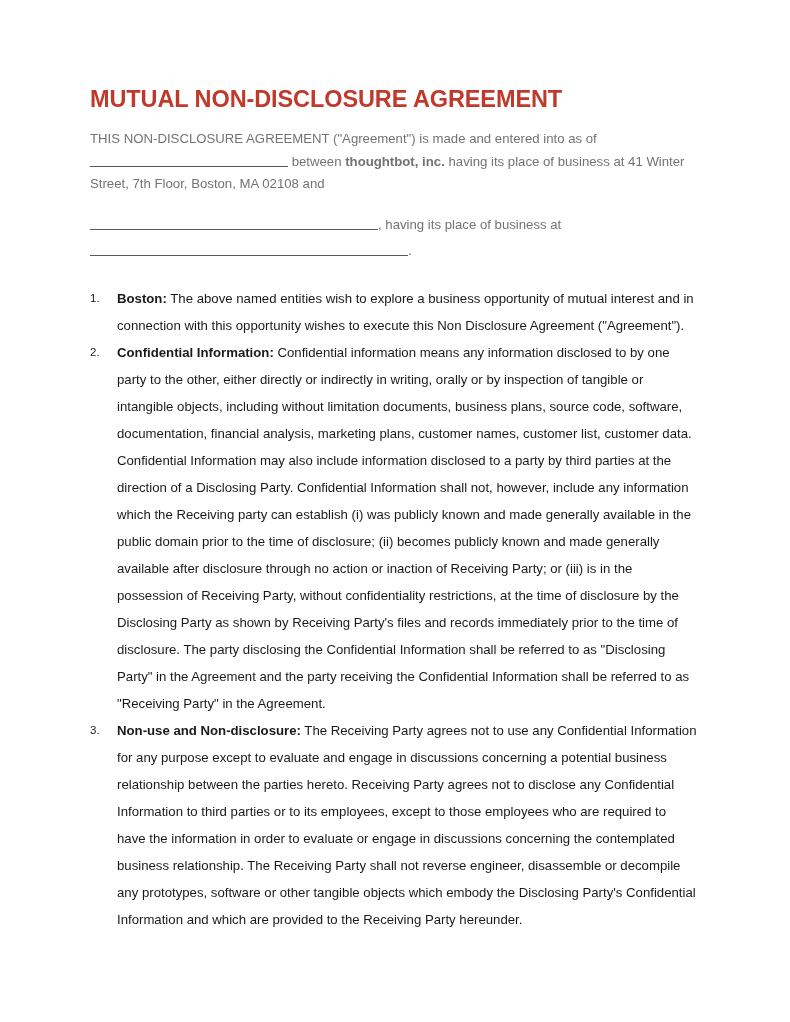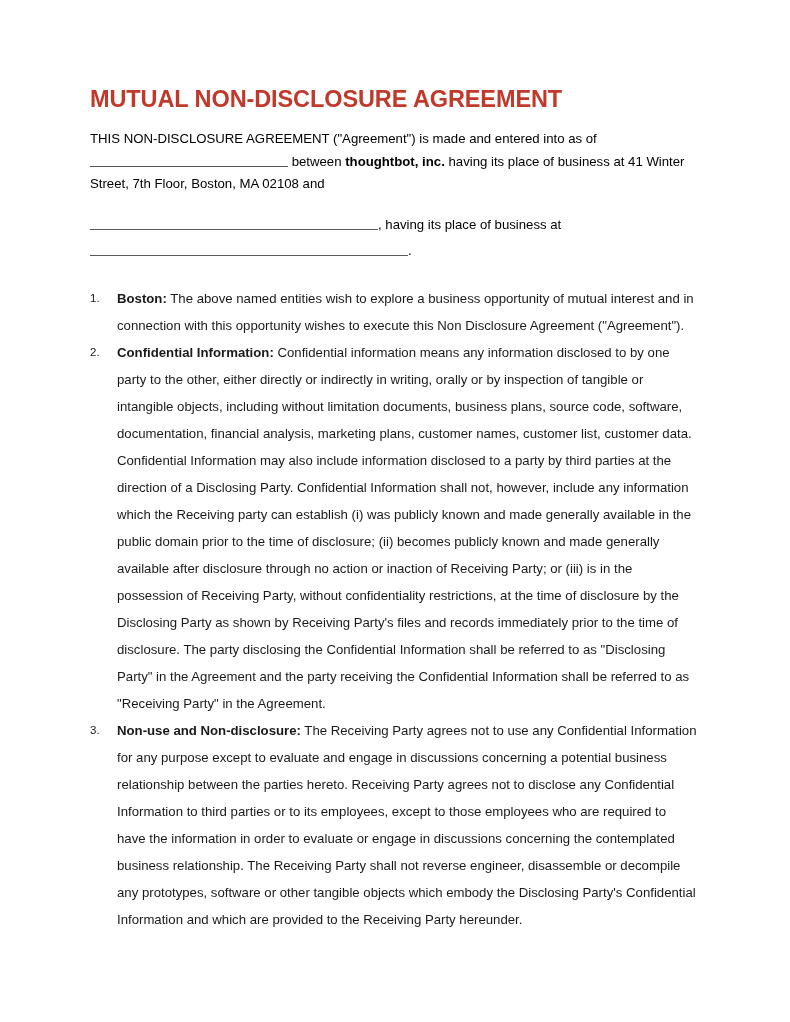--- a/index.html
+++ b/index.html
@@ -37,21 +37,21 @@
     font-weight: bold;
     letter-spacing: -0.1px;
     line-height: 30px;
     margin: 0 0 14px 0;
     white-space: nowrap;
   }
 
   .intro {
     font-size: 13.2px;
     line-height: 22.5px;
-    color: #000000;
+    color: #737373;
     margin: 0;
     width: 600px;
     text-align: left;
   }
 
   .blank {
     display: inline-block;
     border-bottom: 1.4px solid #595959;
     vertical-align: baseline;
     height: 14px;

